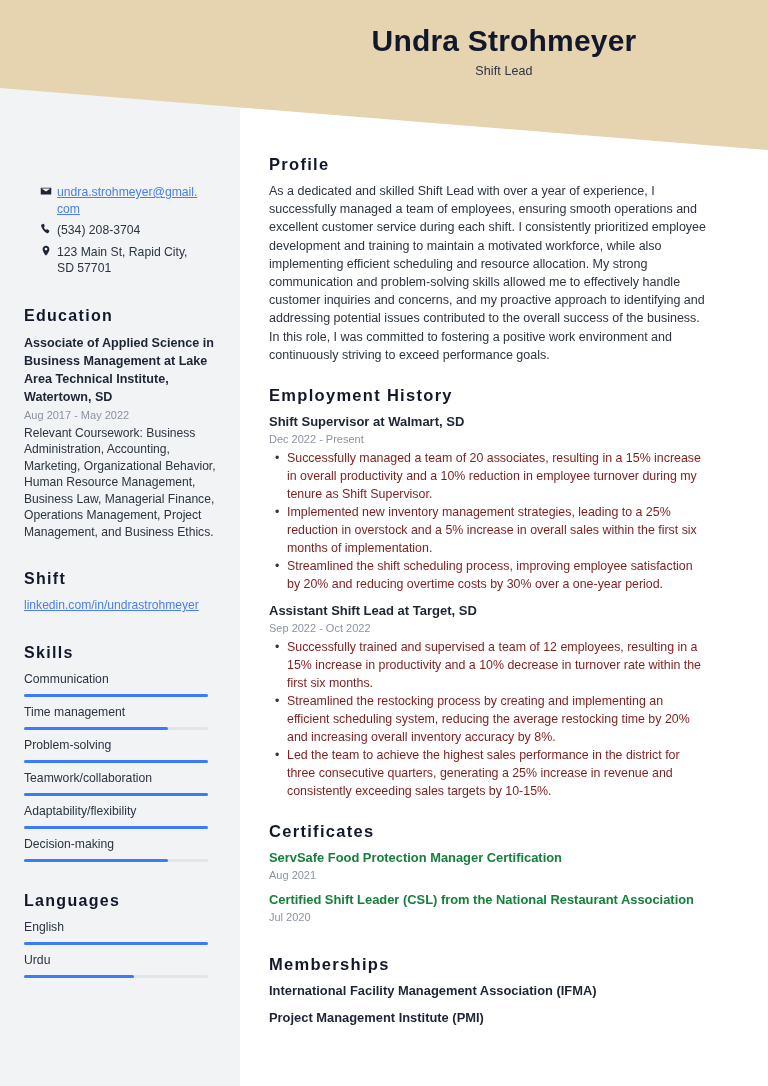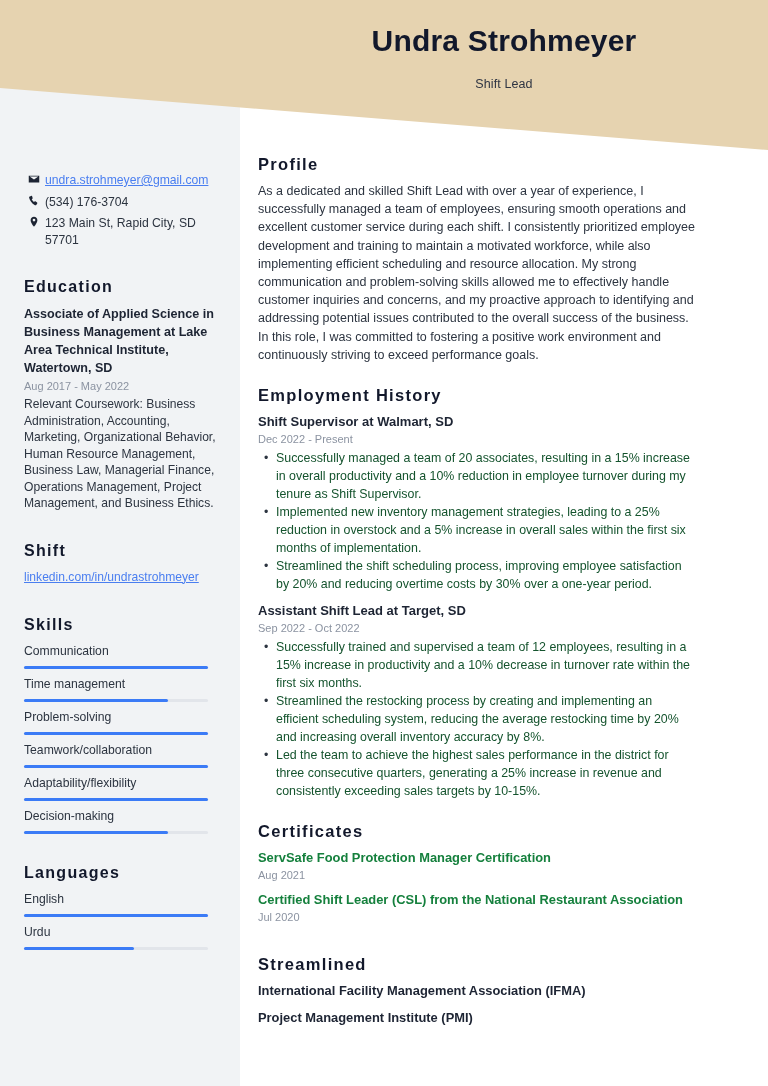--- a/index.html
+++ b/index.html
@@ -63,33 +63,33 @@
     font-size: 30px;
     font-weight: bold;
     color: #12182b;
     letter-spacing: 0.2px;
     line-height: 1.15;
     margin: 0;
   }
   .job-title {
     font-size: 12.5px;
     color: #2e3442;
-    margin-top: 18px;
+    margin-top: 5px;
     letter-spacing: 0.1px;
   }
 
   
   .sidebar-inner {
     position: relative;
     z-index: 2;
     padding-top: 168px;
   }
 
   .contact-list {
-    margin: 4px;
+    margin: 16px;
     padding: 0;
     list-style: none;
   }
   .contact-item {
     display: flex;
     align-items: flex-start;
     font-size: 12.2px;
     line-height: 16.5px;
     color: #2c3440;
     margin-bottom: 5px;
@@ -167,21 +167,21 @@
     left: 0;
     top: 0;
     height: 3px;
     background: #3b7bf6;
     border-radius: 2px;
   }
 
   
   .main {
     position: absolute;
-    left: 233px;
+    left: 244px;
     top: 0;
     width: 488px;
     box-sizing: border-box;
     padding: 155px 25px 0 25px;
     z-index: 2;
   }
   .main-heading {
     font-size: 16.5px;
     font-weight: bold;
     color: #12182b;
@@ -210,21 +210,21 @@
     margin-bottom: 2px;
   }
   .bullets {
     margin: 0;
     padding-left: 18px;
     list-style: none;
   }
   .bullets li {
     font-size: 12.4px;
     line-height: 18px;
-    color: #14532d;
+    color: #7f1d1d;
     position: relative;
     margin-bottom: 0px;
   }
   .bullets li::before {
     content: "\2022";
     position: absolute;
     left: -12px;
     top: 0;
     color: #2c3440;
   }
@@ -281,21 +281,21 @@
           <span class="contact-text">
             <a class="contact-link" href="#">undra.strohmeyer@gmail.com</a>
           </span>
         </li>
         <li class="contact-item">
           <span class="contact-icon">
             <svg width="12" height="12" viewBox="0 0 16 16" fill="currentColor">
               <path d="M4.3 1.2 2.2 2.1c-.6.3-.9 1-.7 1.6.9 3.4 3.4 7.6 7.8 9.9.6.3 1.3.1 1.7-.4l1.3-1.8c.3-.4.2-1-.2-1.3L9.9 8.4c-.4-.3-.9-.2-1.2.1l-.6.7C6.8 8.4 5.6 7 5 5.5l.8-.5c.4-.2.5-.7.4-1.1L5.5 1.7c-.2-.5-.7-.7-1.2-.5z"></path>
             </svg>
           </span>
-          <span class="contact-text">(534) 176-3704</span>
+          <span class="contact-text">(534) 208-3704</span>
         </li>
         <li class="contact-item">
           <span class="contact-icon">
             <svg width="12" height="12" viewBox="0 0 16 16" fill="currentColor">
               <path d="M8 1C5.5 1 3.5 3 3.5 5.5c0 3.3 4 8.2 4.2 8.4.2.2.5.2.6 0 .2-.2 4.2-5.1 4.2-8.4C12.5 3 10.5 1 8 1zm0 6.2a1.8 1.8 0 1 1 0-3.6 1.8 1.8 0 0 1 0 3.6z"></path>
             </svg>
           </span>
           <span class="contact-text">123 Main St, Rapid City, SD 57701</span>
         </li>
       </ul>
@@ -408,19 +408,19 @@
         <div class="cert-title">ServSafe Food Protection Manager Certification</div>
         <div class="cert-date">Aug 2021</div>
       </div>
       <div class="cert-block">
         <div class="cert-title">Certified Shift Leader (CSL) from the National Restaurant Association</div>
         <div class="cert-date">Jul 2020</div>
       </div>
     </div>
 
     <div class="section sec-gap-large">
-      <div class="main-heading">Streamlined</div>
+      <div class="main-heading">Memberships</div>
       <div class="member-item">International Facility Management Association (IFMA)</div>
       <div class="member-item">Project Management Institute (PMI)</div>
     </div>
 
   </div>
 </div>
 
 </body></html>

